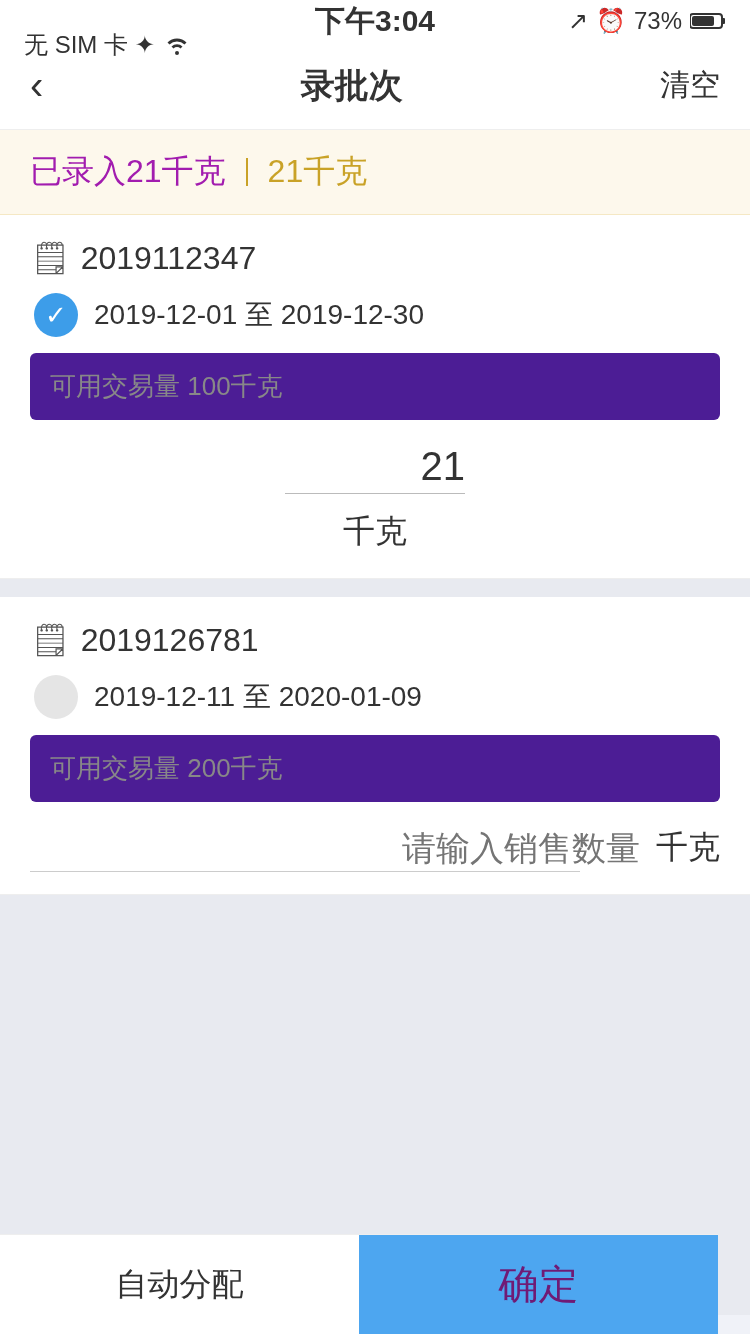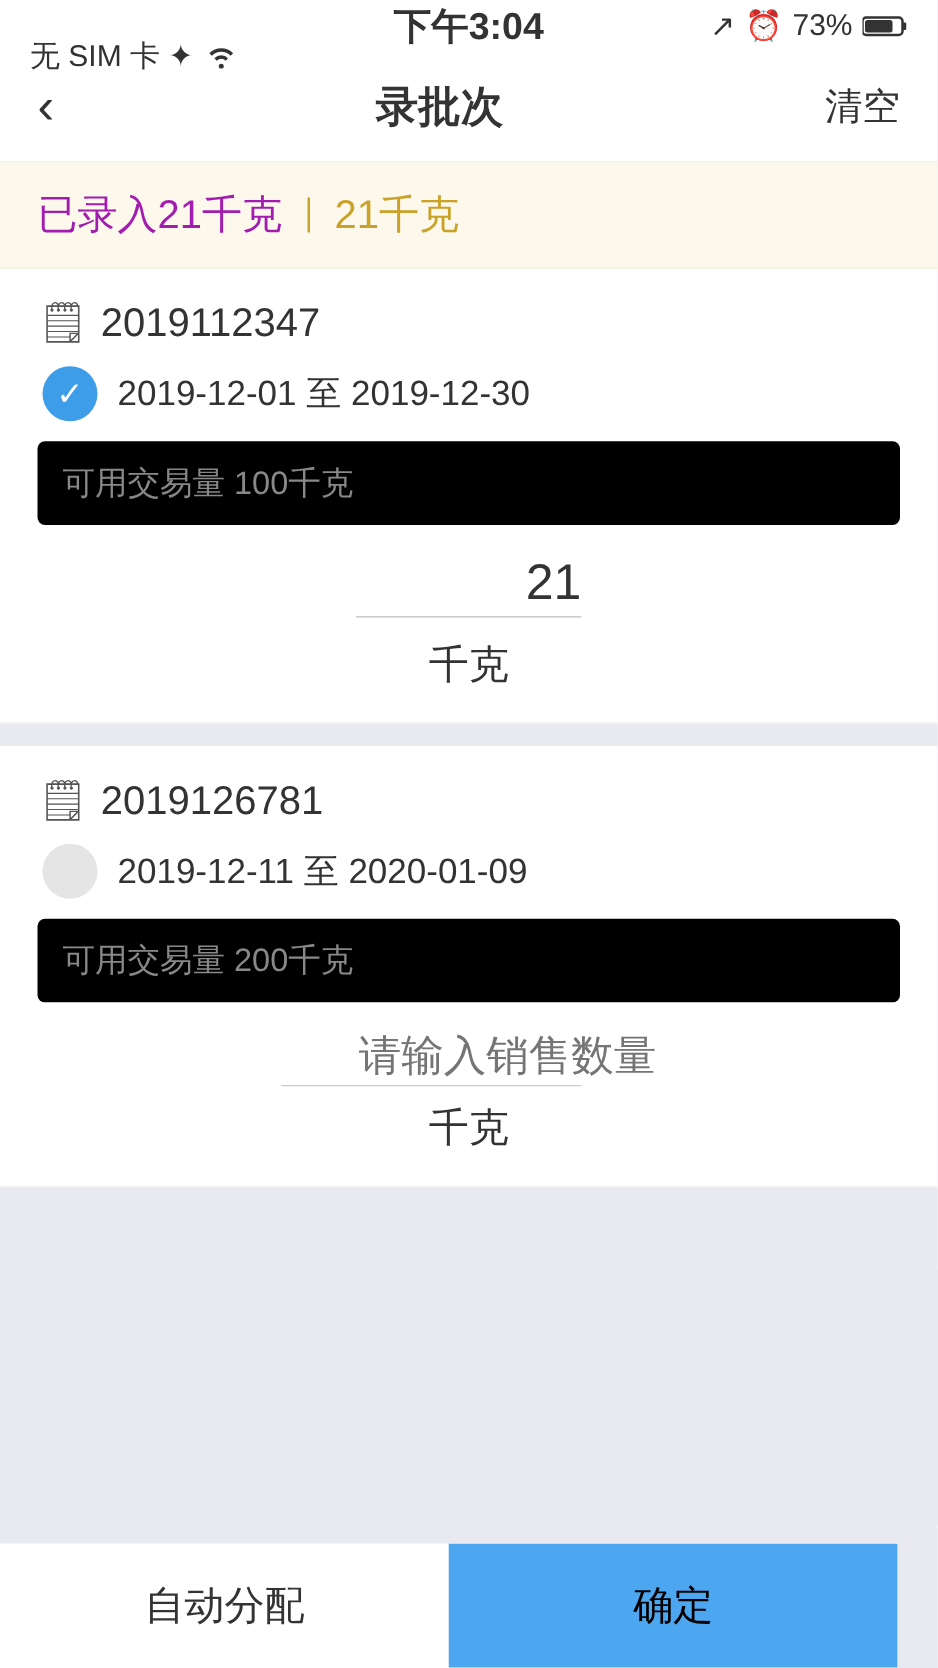--- a/index.html
+++ b/index.html
@@ -145,21 +145,21 @@
     }
     .radio-check {
       color: #fff;
       font-size: 26px;
     }
     .batch-date {
       font-size: 28px;
       color: #333;
     }
     .batch-avail-row {
-      background: #000000;
+      background: #4c1d95;
       border-radius: 6px;
       padding: 16px 20px;
       margin-bottom: 0;
       margin-left: 0;
     }
     .batch-avail {
       font-size: 26px;
       color: #888;
     }
 
@@ -191,21 +191,20 @@
 
     
     .input-row {
       display: flex;
       align-items: center;
       justify-content: flex-end;
       padding: 24px 30px;
       background: #fff;
       gap: 16px;
       border-bottom: 1px solid #eee;
-      flex-direction: column;
     }
     .quantity-input-area {
       position: relative;
       display: flex;
       align-items: center;
       flex: 1;
       justify-content: flex-end;
     }
     .quantity-input {
       border: none;
@@ -257,22 +256,22 @@
       color: #333;
       background: #fff;
       cursor: pointer;
       border: none;
     }
     .btn-confirm {
       flex: 1;
       display: flex;
       align-items: center;
       justify-content: center;
-      font-size: 32px;
-      color: #000000;
+      font-size: 40px;
+      color: #701a75;
       background: #4da6f0;
       cursor: pointer;
       border: none;
     }
 
     
     .qty-display-wrapper {
       display: flex;
       flex-direction: column;
       align-items: flex-end;

